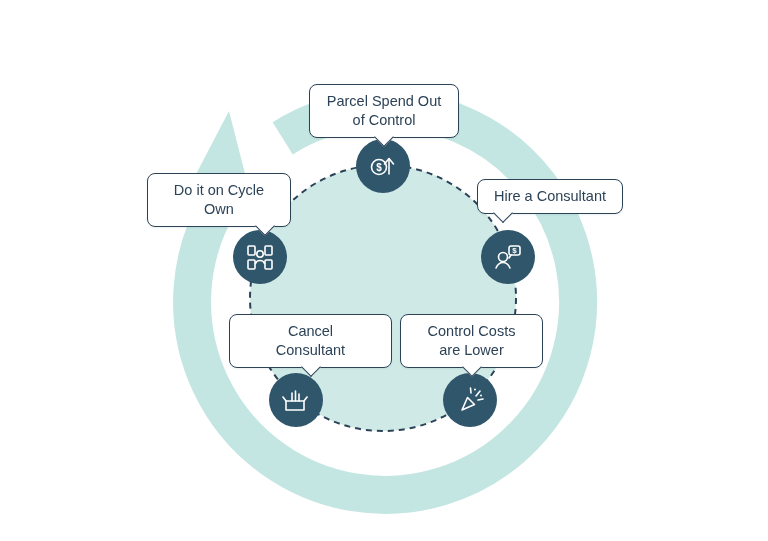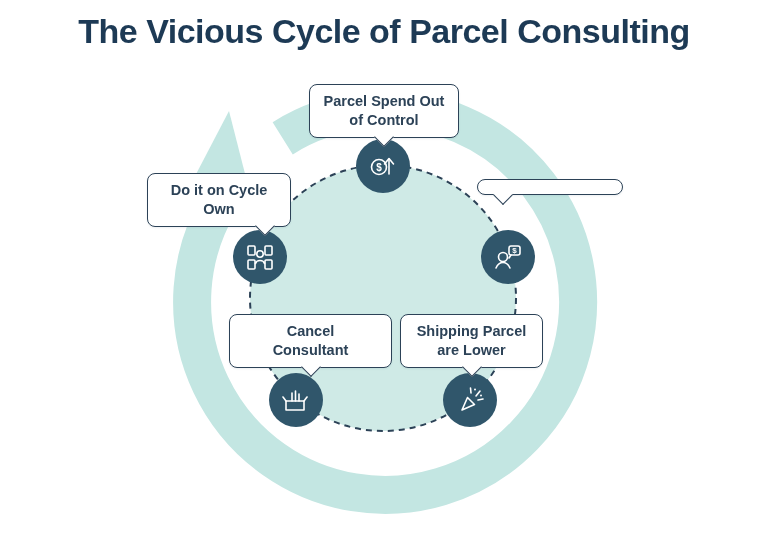--- a/index.html
+++ b/index.html
@@ -75,41 +75,40 @@
     box-sizing: border-box;
     text-align: center;
     box-shadow: 0 1px 2px rgba(30,58,85,0.08);
   }
   .bubble-text {
     display: block;
     white-space: pre-line;
     font-size: 14.5px;
     line-height: 1.3;
     color: var(--outline, #2c4257);
-    font-weight: 700;
+    font-weight: 400;
   }
   .tail {
     position: absolute;
     bottom: -7.5px;
     width: 13px; height: 13px;
     background: #ffffff;
     border-right: 1.5px solid var(--outline, #2c4257);
     border-bottom: 1.5px solid var(--outline, #2c4257);
     transform: rotate(45deg);
   }
   .tail-c { left: 50%; margin-left: -7px; }
   .tail-l { left: 18px; }
   .tail-r { right: 18px; }
 </style>
 </head>
 <body>
 
 <div class="canvas">
 
-  <h1 class="title">The Vicious Cycle of Parcel Consulting</h1>
 
   <svg class="diagram-svg" viewBox="0 0 768 541">
     <path class="ring" d="M 282.7 138.3 A 193 193 0 1 1 217.9 205.5"></path>
     <polygon class="ring-head" points="229,111 182,201 254,209"></polygon>
     <circle class="inner" cx="383" cy="298" r="133"></circle>
   </svg>
 
   <div class="node" style="left:356px;top:139px">
     <svg viewBox="0 0 32 32">
       <circle cx="12" cy="17" r="7.5"></circle>
@@ -162,25 +161,26 @@
     </svg>
   </div>
 
   <div class="bubble" style="left:309px;top:84px;width:150px">
     <span class="bubble-text">Parcel Spend Out
 of Control</span>
     <span class="tail tail-c"></span>
   </div>
 
   <div class="bubble" style="left:477px;top:179px;width:146px">
+    <span class="bubble-text">Hire a Consultant</span>
     <span class="tail tail-l"></span>
   </div>
 
   <div class="bubble" style="left:400px;top:314px;width:143px">
-    <span class="bubble-text">Shipping Parcel
+    <span class="bubble-text">Control Costs
 are Lower</span>
     <span class="tail tail-c"></span>
   </div>
 
   <div class="bubble" style="left:229px;top:314px;width:163px">
     <span class="bubble-text">Cancel
 Consultant</span>
     <span class="tail tail-c"></span>
   </div>
 

